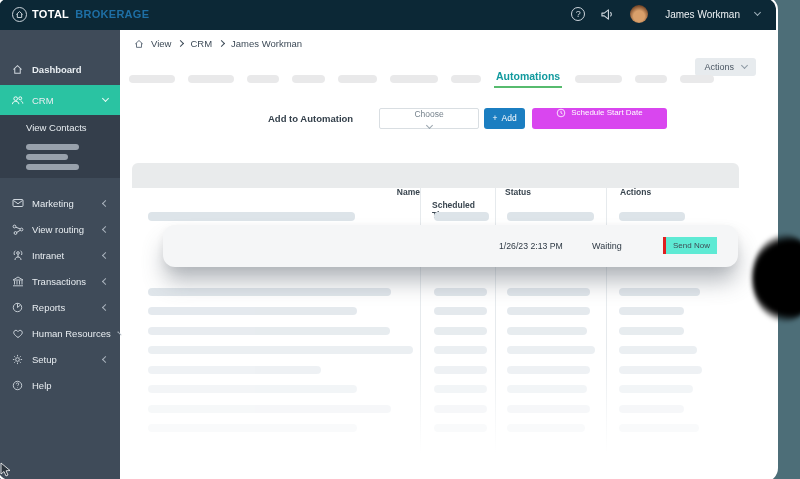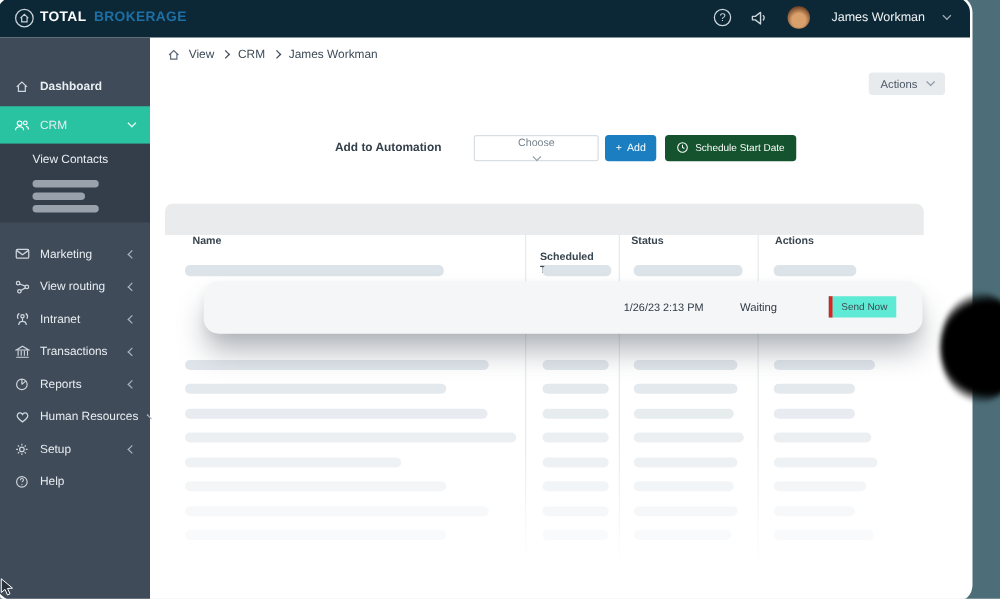--- a/index.html
+++ b/index.html
@@ -67,28 +67,28 @@
 
   
   .toolbar { position:absolute; left:148px; top:77px; height:22px; display:flex; align-items:center; }
   .tb-label { font-size:9.5px; font-weight:bold; color:#333f4a; margin-right:26px; }
   .tb-select { width:100px; height:21px; border:1px solid #d9dee2; border-radius:2px; background:#fff;
     display:flex; align-items:center; justify-content:space-between; padding:0 8px; font-size:8.5px;
     color:#76828c; margin-right:5px; cursor:pointer;flex-direction:column; }
   .tb-select .chev { color:#9aa5ae; }
   .btn-add { width:41px; height:21px; background:#1b7ec1; border:none; border-radius:3px; color:#fff;
     font-size:8.5px; display:flex; align-items:center; justify-content:center; gap:4px; margin-right:7px; cursor:pointer; }
-  .btn-schedule { height:21px; padding:0 9px; background:#14532d; border:none; border-radius:3px; color:#fff;
-    font-size:8px; display:flex; align-items:center; gap:5px; cursor:pointer; }
+  .btn-schedule { height:21px; padding:0 24px; background:#d946ef; border:none; border-radius:3px; color:#fff;
+    font-size:8px; display:flex; gap:5px; cursor:pointer; }
 
   
   .table { position:absolute; left:12px; top:133px; width:607px; height:312px; }
   .thead { height:25px; background:#e9ebec; border-radius:6px 6px 0 0; display:grid;
     grid-template-columns:288px 75px 111px 133px; align-items:center; font-size:8.5px; font-weight:bold; color:#39454f; }
-  .th-name { padding-left:22px; } .th-sched { padding-left:12px;margin-top:37px; } .th-status { padding-left:10px; } .th-actions { padding-left:14px; }
+  .th-name { padding-left:22px;text-align:right; } .th-sched { padding-left:12px;margin-top:37px; } .th-status { padding-left:10px; } .th-actions { padding-left:14px; }
   .col-sep { position:absolute; top:25px; width:1px; height:265px;
     background:linear-gradient(#e6eaed 60%, rgba(230,234,237,0)); }
   .sep-1 { left:288px; } .sep-2 { left:363px; } .sep-3 { left:474px; }
 
   .skel-row { position:absolute; left:0; width:607px; height:9px; display:grid;
     grid-template-columns:288px 75px 111px 133px; align-items:center; }
   .skel-bar { height:8px; border-radius:4px; background:#dbe2e8; }
   .skel-bar.c-name { margin-left:16px; } .skel-bar.c-sched { margin-left:14px; }
   .skel-bar.c-status { margin-left:12px; } .skel-bar.c-actions { margin-left:13px; }
   .top-skel { top:49px; } .top-skel .skel-bar { height:9px; background:#dde4e9; }
@@ -276,20 +276,37 @@
       <span>CRM</span>
       <span class="chev chev-right bc-sep"></span>
       <span>James Workman</span>
     </div>
 
     <button class="actions-btn">
       <span>Actions</span>
       <span class="chev chev-down"></span>
     </button>
 
+    <div class="tabs-row">
+      <div class="pill-group">
+          <span class="tab-pill" style="width: 46px;"></span>
+          <span class="tab-pill" style="width: 46px;"></span>
+          <span class="tab-pill" style="width: 32px;"></span>
+          <span class="tab-pill" style="width: 33px;"></span>
+          <span class="tab-pill" style="width: 39px;"></span>
+          <span class="tab-pill" style="width: 48px;"></span>
+          <span class="tab-pill" style="width: 30px;"></span>
+        </div>
+      <div class="tab-active">Automations</div>
+      <div class="pill-group">
+          <span class="tab-pill" style="width: 47px;"></span>
+          <span class="tab-pill" style="width: 32px;"></span>
+          <span class="tab-pill" style="width: 34px;"></span>
+        </div>
+    </div>
 
     <div class="toolbar">
       <span class="tb-label">Add to Automation</span>
       <div class="tb-select">
         <span>Choose</span>
         <span class="chev chev-down"></span>
       </div>
       <button class="btn-add">
         <span>+</span>
         <span>Add</span>

